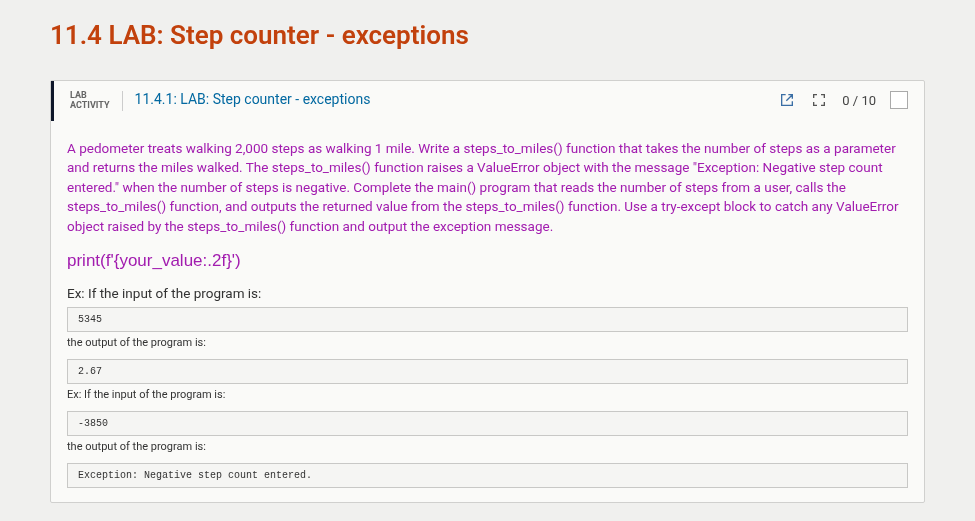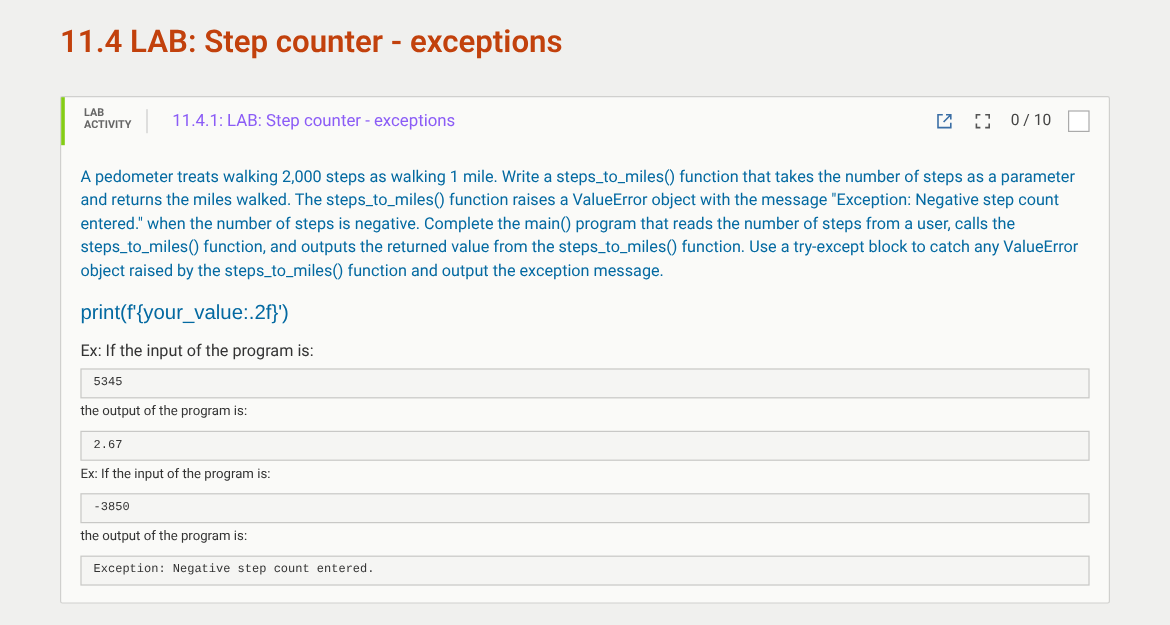--- a/index.html
+++ b/index.html
@@ -17,39 +17,38 @@
       color: #c2410c;
       margin-bottom: 30px;
     }
     .lab-card {
       background: #fafaf8;
       border: 1px solid #d0d0ce;
       border-radius: 2px;
     }
     .lab-header {
       display: flex;
-      align-items: center;
+      align-items: flex-start;
       padding: 10px 16px;
-      border-left: 3px solid #84cc16;
+      border-left: 3px solid #0f172a;
     }
     .activity-label {
       font-size: 9px;
       font-weight: 700;
       color: #666;
       line-height: 1.1;
       padding-right: 12px;
       border-right: 1px solid #ccc;
       text-transform: uppercase;
     }
     .lab-subtitle {
       flex: 1;
-      padding-left: 1px;
+      padding-left: 12px;
       font-size: 14px;
-      color: #8b5cf6;
-      margin-left: 20px;
+      color: #0369a1;
     }
     .header-icons {
       display: flex;
       align-items: center;
       gap: 14px;
     }
     .icon-btn {
       width: 18px;
       height: 18px;
       display: flex;
@@ -68,21 +67,21 @@
       height: 18px;
       border: 1px solid #aaa;
       background: #fff;
     }
     .lab-body {
       padding: 18px 16px 10px 16px;
     }
     .para {
       font-size: 13.5px;
       line-height: 1.45;
-      color: #0369a1;
+      color: #a21caf;
       margin-bottom: 12px;
     }
     .code-inline {
       font-family: Liberation Sans, sans-serif;
       font-size: 17px;
     }
     .ex-label {
       font-size: 13.5px;
       color: #333;
       margin-bottom: 6px;

